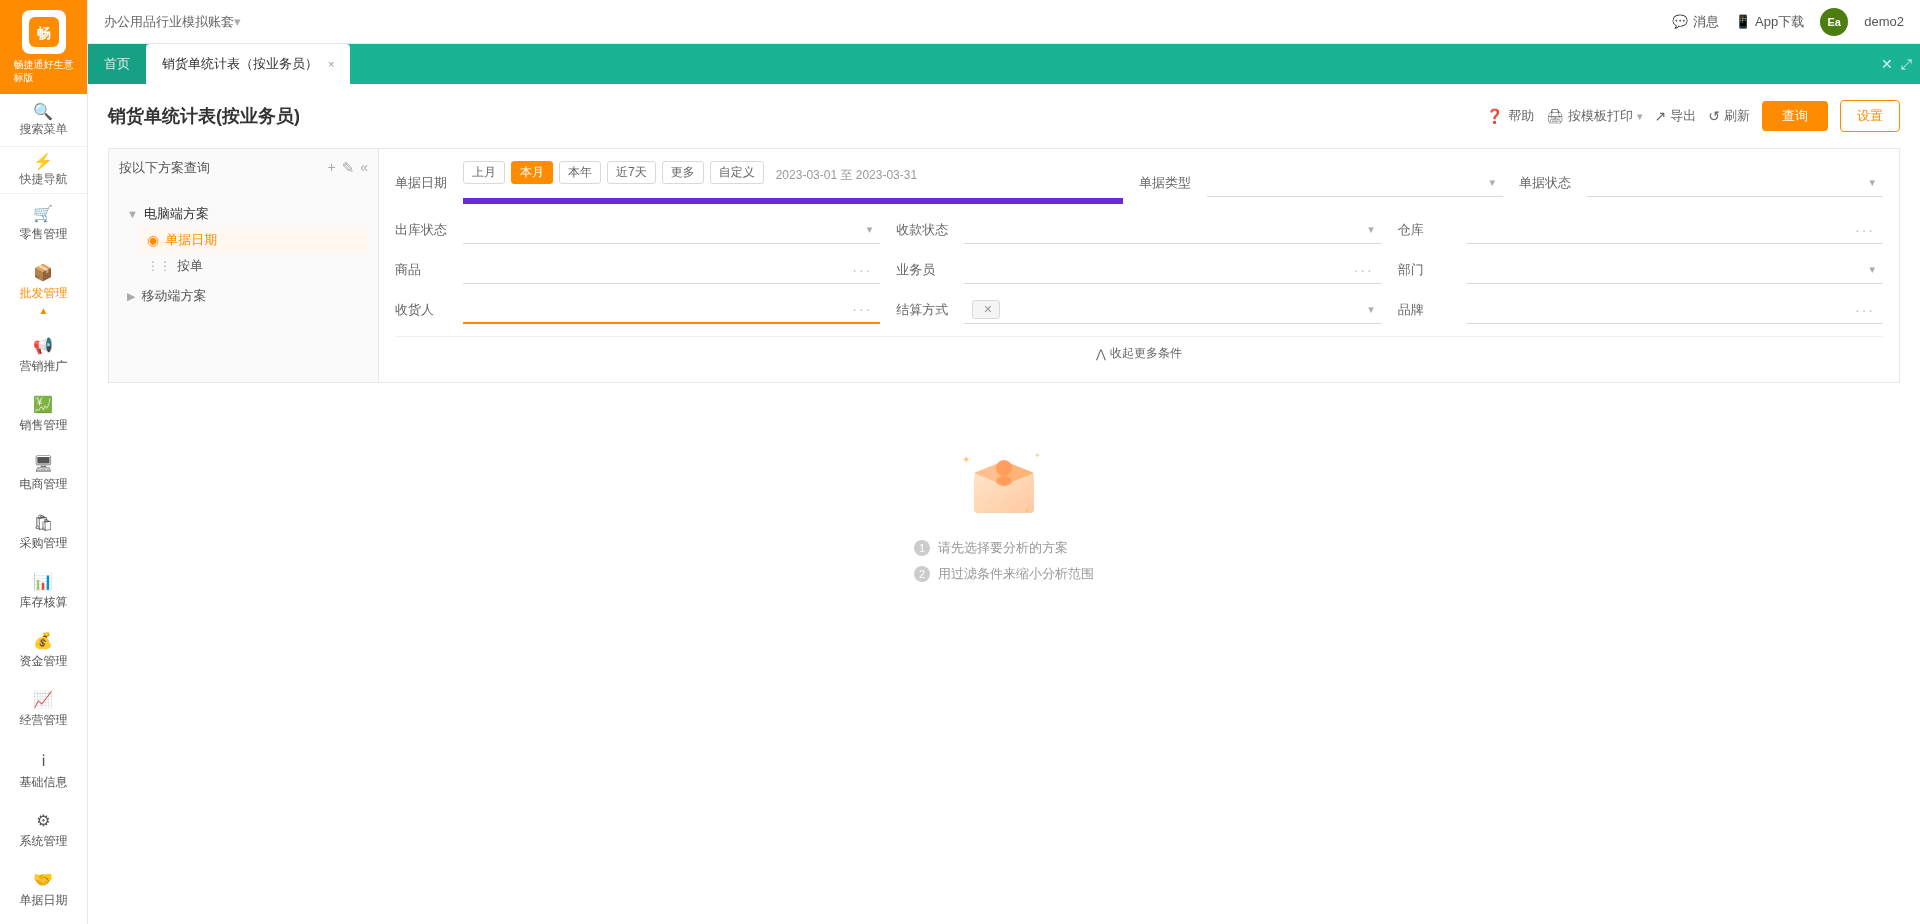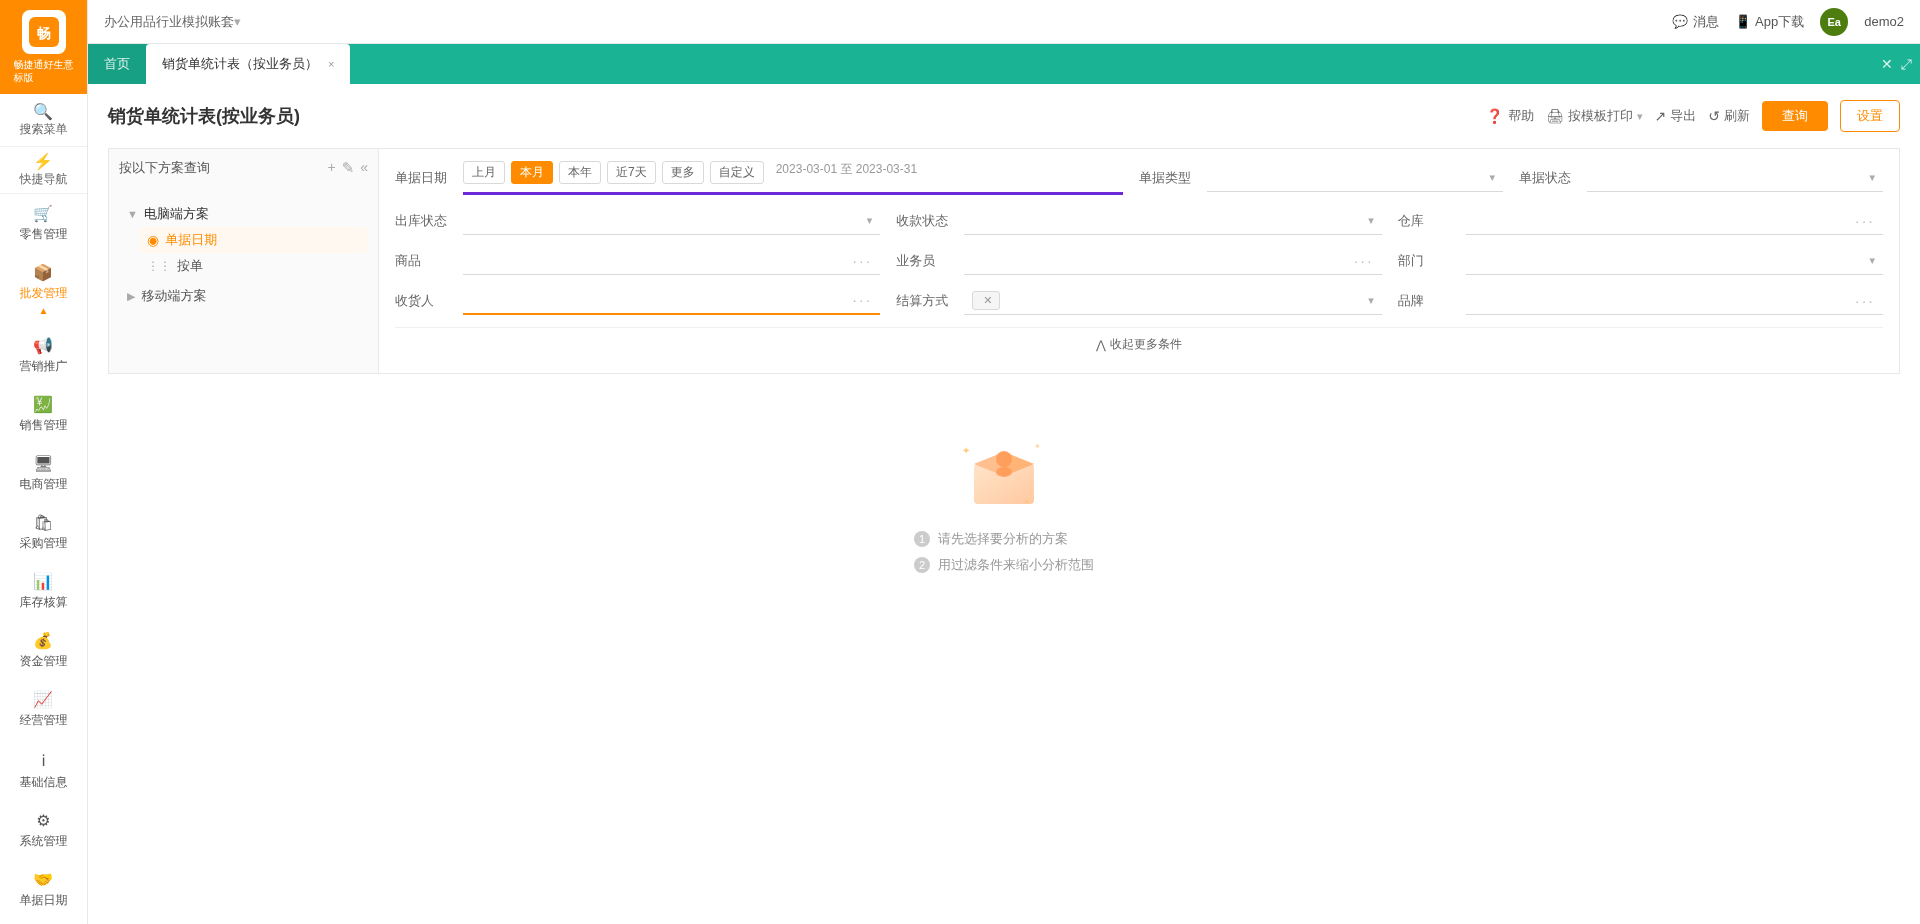--- a/index.html
+++ b/index.html
@@ -296,21 +296,21 @@
             </div>
           </div>
         </div>
 
         <div class="filter-right">
 
           <div class="filter-row">
 
             <div class="filter-item" style="flex:2">
               <span class="filter-label">单据日期</span>
-              <div style="flex:1;display:flex;align-items:flex-start;gap:4px;border-bottom:3px solid #6d28d9;padding-bottom:8px;">
+              <div style="flex:1;display:flex;align-items:flex-end;gap:4px;border-bottom:6px solid #6d28d9;padding-bottom:14px;">
                 <div class="date-filter-btns">
                   <button class="date-btn">上月</button>
                   <button class="date-btn active">本月</button>
                   <button class="date-btn">本年</button>
                   <button class="date-btn">近7天</button>
                   <button class="date-btn">更多</button>
                   <button class="date-btn">自定义</button>
                 </div>
                 <span class="date-range">2023-03-01 至 2023-03-31</span>
               </div>

